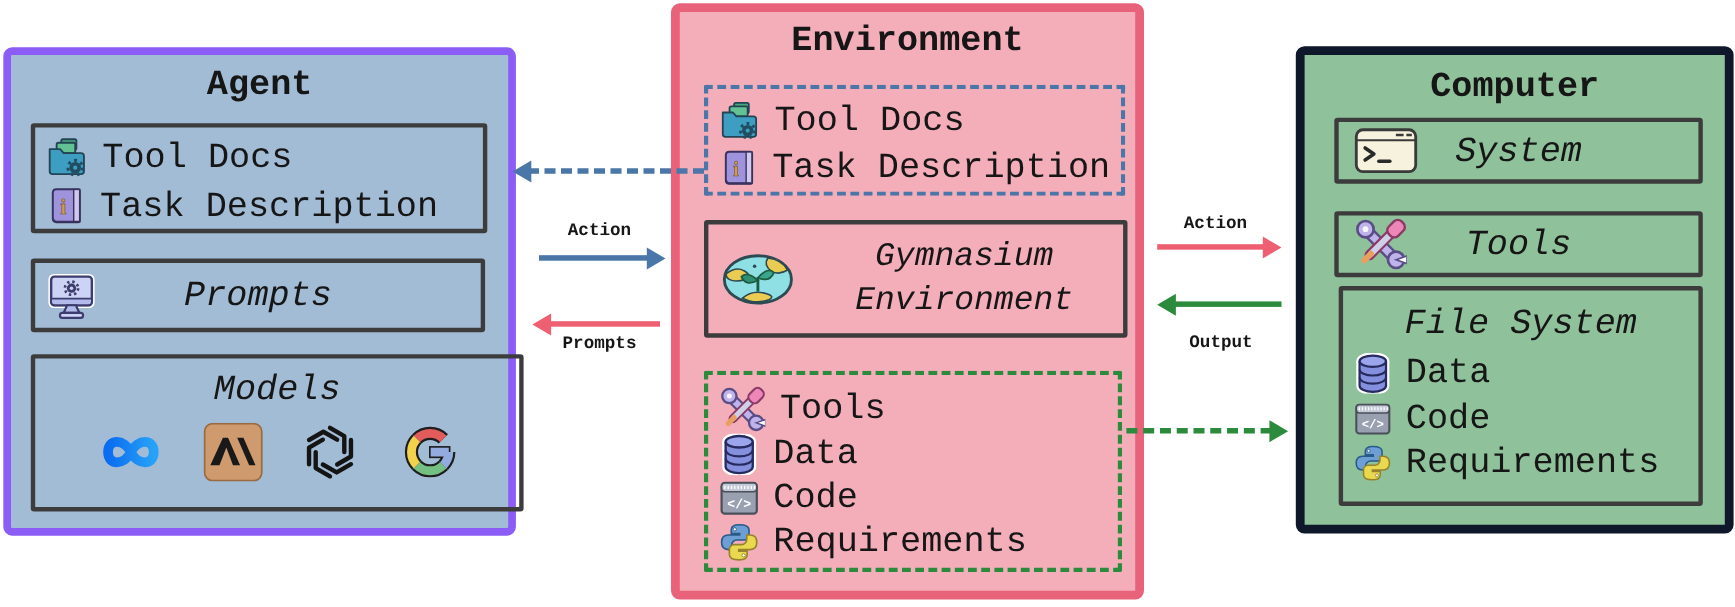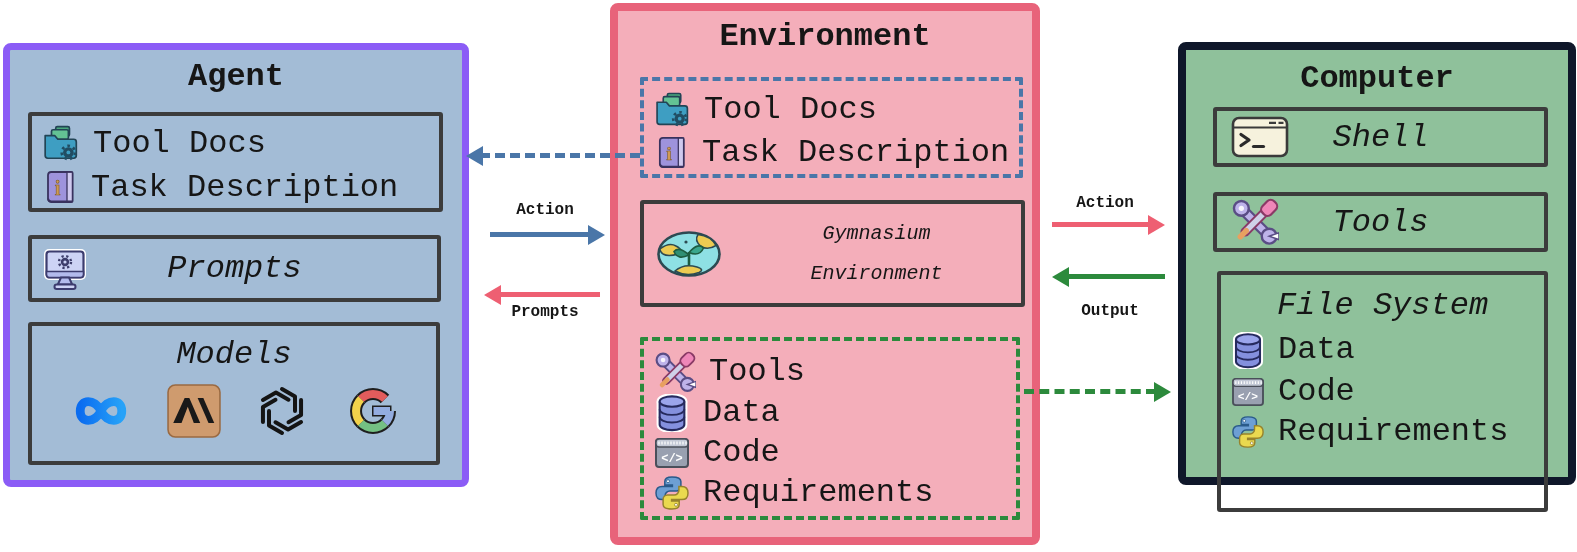--- a/index.html
+++ b/index.html
@@ -21,21 +21,21 @@
   .center-row{display:flex;align-items:center;height:100%;}
   .center-label{flex:1;text-align:center;font-size:32px;font-style:italic;white-space:nowrap;}
   .arrow-label{position:absolute;font-weight:bold;font-size:16px;text-align:center;white-space:nowrap;z-index:11;}
   .arrow-line{position:absolute;height:5px;z-index:10;}
   .arrow-head{position:absolute;width:0;height:0;z-index:10;}
   .dashed-arrow{position:absolute;height:0;z-index:10;}
   .head-right{border-top:10px solid transparent;border-bottom:10px solid transparent;border-left:17px solid;}
   .head-left{border-top:10px solid transparent;border-bottom:10px solid transparent;border-right:17px solid;}
   .icon{flex:0 0 auto;display:block;}
   .logos-row{display:flex;justify-content:center;align-items:center;gap:29px;margin-top:10px;}
-  .gym-text{font-size:20px;font-style:italic;line-height:40px;white-space:nowrap;text-align:center;}
+  .gym-text{font-size:30px;font-style:italic;line-height:40px;white-space:nowrap;text-align:center;}
   .fs-title{text-align:center;font-size:32px;font-style:italic;margin-top:12px;white-space:nowrap;}
 </style>
 </head>
 <body>
 
 <svg width="0" height="0" style="position:absolute" aria-hidden="true">
   <defs>
     <linearGradient id="meta-grad" x1="0" y1="0" x2="1" y2="0">
       <stop offset="0" stop-color="#0a6cf0"></stop>
         <stop offset="1" stop-color="#27a2f8"></stop>
@@ -186,21 +186,21 @@
 
     <div class="inner-box" style="left:18px;top:185px;width:413px;height:67px;">
       <div class="center-row">
         <svg class="icon" style="margin-left:10px;" width="46" height="46">
             <use href="#sym-monitor-gear"></use>
           </svg>
         <span class="center-label" style="margin-right:56px;">Prompts</span>
       </div>
     </div>
 
-    <div class="inner-box" style="left:18px;top:272px;width:412px;height:143px;">
+    <div class="inner-box" style="left:18px;top:272px;width:448px;height:143px;">
       <div class="fs-title" style="margin-top:10px;">Models</div>
       <div class="logos-row">
         <svg class="icon" width="72" height="54">
             <use href="#sym-meta"></use>
           </svg>
         <svg class="icon" width="56" height="54">
             <use href="#sym-anthropic"></use>
           </svg>
         <svg class="icon" width="62" height="56">
             <use href="#sym-openai"></use>
@@ -271,34 +271,34 @@
   </div>
 
   <div class="outer-box computer-box">
     <div class="box-title" style="top:10px;">Computer</div>
 
     <div class="inner-box" style="left:27px;top:57px;width:335px;height:60px;">
       <div class="center-row">
         <svg class="icon" style="margin-left:14px;" width="58" height="42">
             <use href="#sym-terminal"></use>
           </svg>
-        <span class="center-label" style="margin-right:72px;">Shell</span>
+        <span class="center-label" style="margin-right:72px;">System</span>
       </div>
     </div>
 
     <div class="inner-box" style="left:27px;top:142px;width:335px;height:60px;">
       <div class="center-row">
         <svg class="icon" style="margin-left:14px;" width="48" height="48">
             <use href="#sym-tools-cross"></use>
           </svg>
         <span class="center-label" style="margin-right:62px;">Tools</span>
       </div>
     </div>
 
-    <div class="inner-box" style="left:31px;top:221px;width:331px;height:241px;">
+    <div class="inner-box" style="left:31px;top:210px;width:331px;height:200px;">
       <div class="fs-title">File System</div>
       <div class="item-row" style="height:44px;margin-top:4px;">
         <svg class="icon" width="34" height="37">
             <use href="#sym-database"></use>
           </svg>
         <span class="item-label">Data</span>
       </div>
       <div class="item-row" style="height:40px;">
         <svg class="icon" width="34" height="30">
             <use href="#sym-code"></use>

